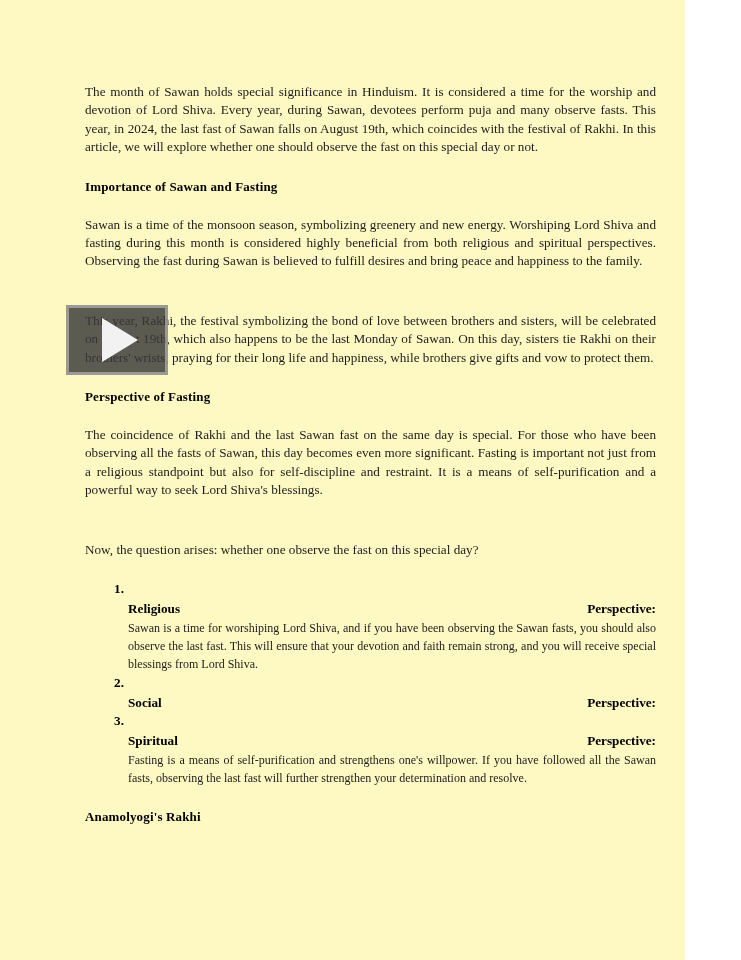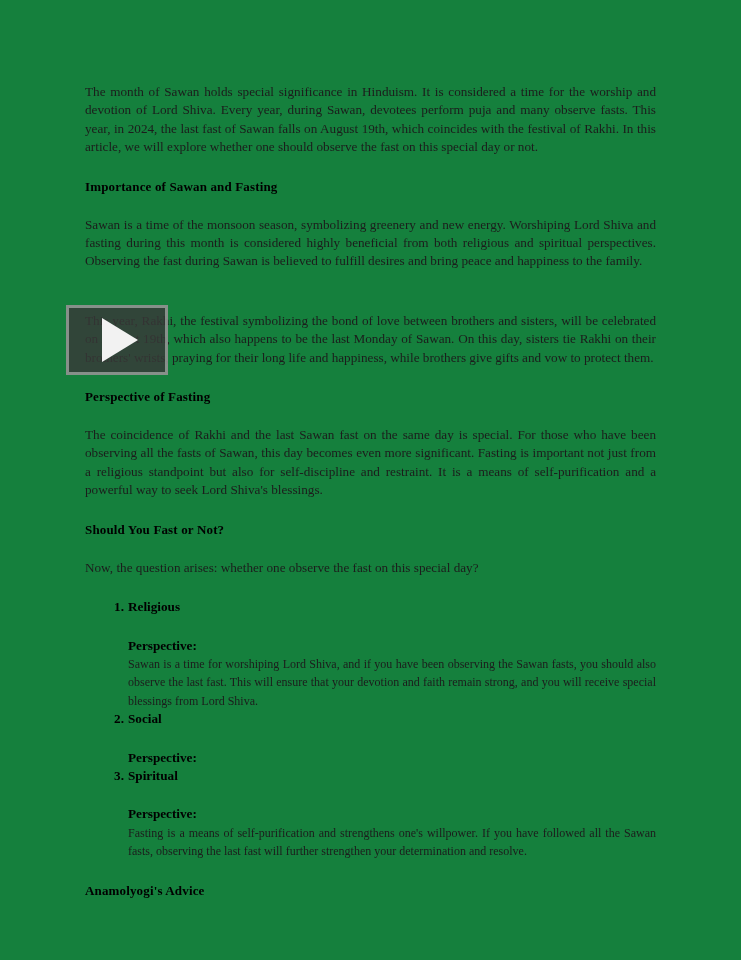--- a/index.html
+++ b/index.html
@@ -14,23 +14,23 @@
     position: relative;
     overflow: hidden;
     font-family: "Liberation Serif", "DejaVu Serif", serif;
     color: #1a1a1a;
     -webkit-font-smoothing: antialiased;
   }
 
   .page {
     position: absolute;
     left: 0; top: 0;
-    width: 741px;
+    width: 685px;
     height: 960px;
-    background: #15803d;
+    background: #fef9c3;
   }
 
   .content {
     position: absolute;
     left: 85px;
     top: 83px;
     width: 571px;
   }
 
   p.para {
@@ -78,21 +78,20 @@
     color: #000;
   }
   .li-title-row {
     display: flex;
     justify-content: space-between;
     align-items: baseline;
     font-size: 13.2px;
     line-height: 18.4px;
     font-weight: bold;
     color: #000;
-    flex-direction: column;
   }
   .li-title-row .left { white-space: nowrap; }
   .li-title-row .right { white-space: nowrap; margin-top: 20px; }
   .li-body {
     text-align: justify;
     text-justify: inter-word;
     font-size: 12px;
     line-height: 18.4px;
     color: #1c1c1c;
   }
@@ -142,21 +141,20 @@
     <p class="para">This year, Rakhi, the festival symbolizing the bond of love between brothers and sisters, will be celebrated on August 19th, which also happens to be the last Monday of Sawan. On this day, sisters tie Rakhi on their brothers' wrists, praying for their long life and happiness, while brothers give gifts and vow to protect them.</p>
 
     <div class="gap-before-heading"></div>
 
     <h2 class="heading">Perspective of Fasting</h2>
     <div class="gap-after-heading"></div>
     <p class="para">The coincidence of Rakhi and the last Sawan fast on the same day is special. For those who have been observing all the fasts of Sawan, this day becomes even more significant. Fasting is important not just from a religious standpoint but also for self-discipline and restraint. It is a means of self-purification and a powerful way to seek Lord Shiva's blessings.</p>
 
     <div class="gap-before-heading"></div>
 
-    <h2 class="heading">Should You Fast or Not?</h2>
     <div class="gap-after-heading"></div>
     <p class="para">Now, the question arises: whether one observe the fast on this special day?</p>
 
     <div class="gap-after-para"></div>
 
     <ol class="numlist">
       <li>
         <span class="li-num">1.</span>
         <div class="li-title-row">
           <span class="left">Religious</span>
@@ -176,21 +174,21 @@
         <div class="li-title-row">
           <span class="left">Spiritual</span>
           <span class="right">Perspective:</span>
         </div>
         <div class="li-body">Fasting is a means of self-purification and strengthens one's willpower. If you have followed all the Sawan fasts, observing the last fast will further strengthen your determination and resolve.</div>
       </li>
     </ol>
 
     <div class="gap-before-heading"></div>
 
-    <h2 class="heading">Anamolyogi's Advice</h2>
+    <h2 class="heading">Anamolyogi's Rakhi</h2>
 
   </div>
 
   <div class="play-overlay">
     <div class="play-triangle"></div>
   </div>
 
 </div>
 
 </body></html>

